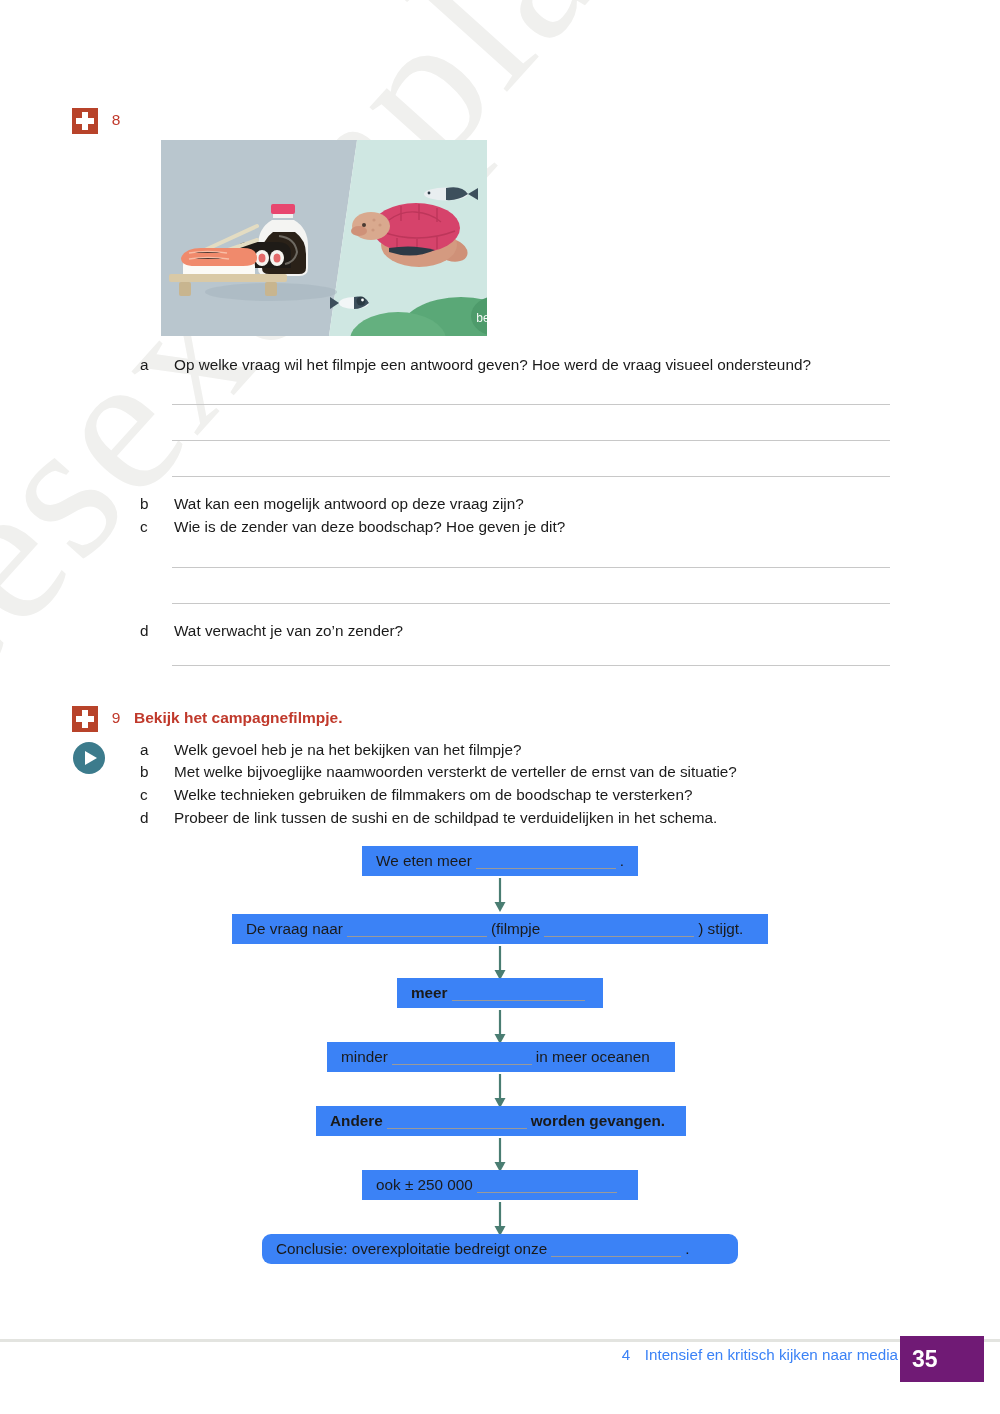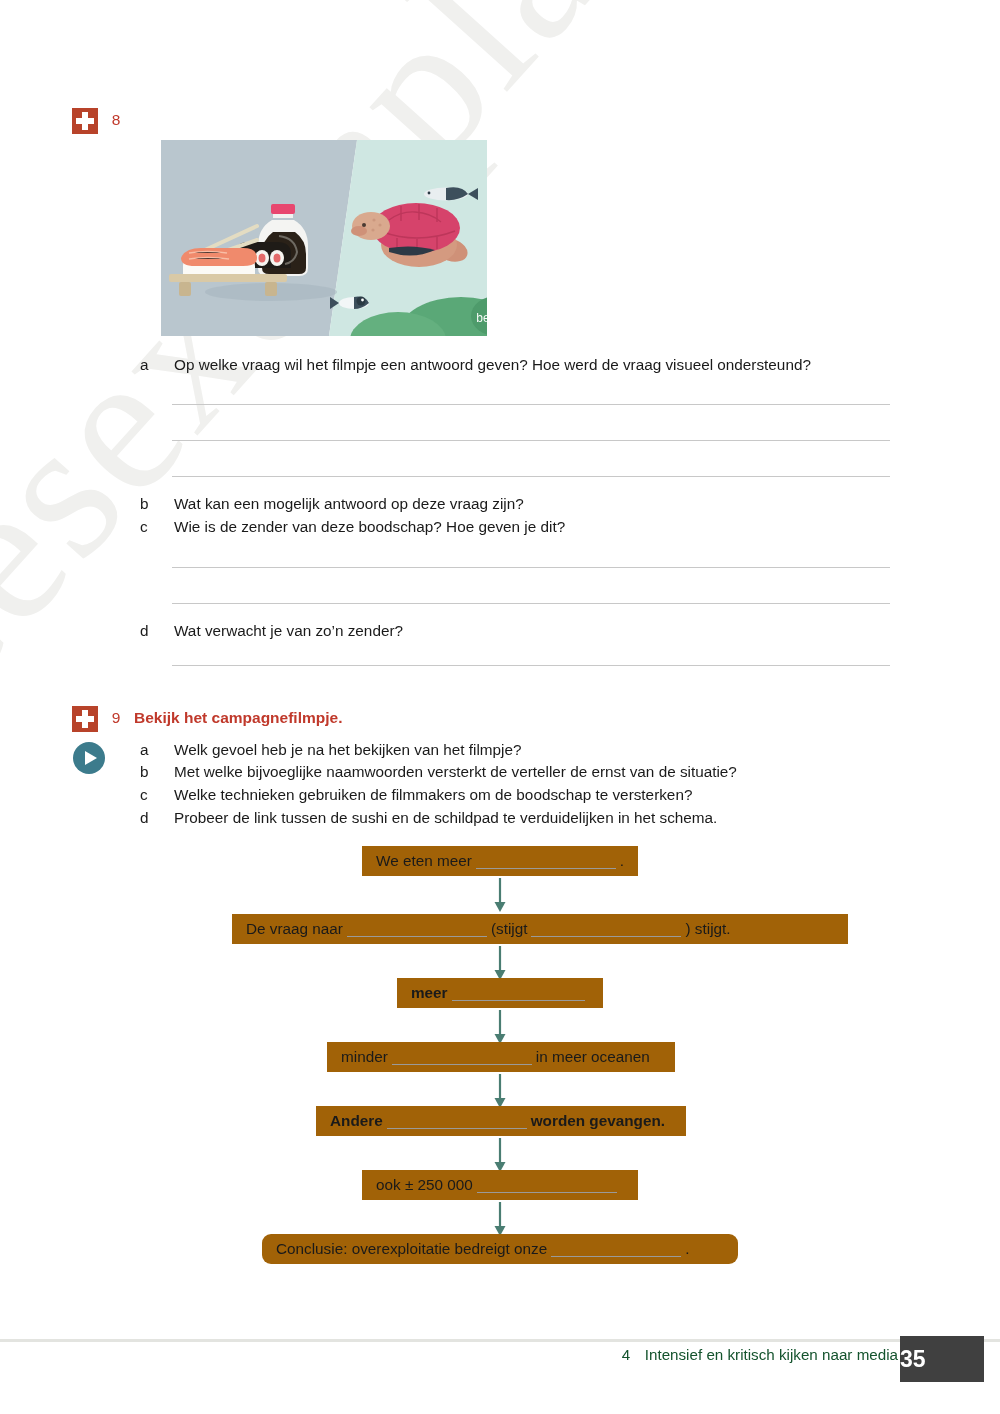--- a/index.html
+++ b/index.html
@@ -106,21 +106,21 @@
   
   .rule {
     position: absolute;
     height: 1px;
     background: #c8c8c8;
   }
 
   
   .fc-box {
     position: absolute;
-    background: #a16207;
+    background: #3b82f6;
     height: 30px;
     display: flex;
     align-items: center;
     font-size: 15.3px;
     color: #1a1a1a;
     white-space: nowrap;
     padding: 0 14px;
   }
   .blank {
     display: inline-block;
@@ -138,33 +138,34 @@
   #footer-rule {
     position: absolute;
     left: 0; top: 1339px;
     width: 1000px; height: 3px;
     background: #e3e4e0;
   }
   #footer-text {
     position: absolute;
     right: 102px; top: 1346px;
     font-size: 15.2px;
-    color: #14532d;
+    color: #3b82f6;
     white-space: nowrap;
   }
   #page-badge {
     position: absolute;
     left: 900px; top: 1336px;
     width: 84px; height: 46px;
-    background: #404040;
+    background: #701a75;
     color: #ffffff;
     font-size: 23px;
     font-weight: 700;
     display: flex;
     align-items: center;
+    padding-left: 12px;
   }
 </style>
 </head>
 <body>
 
 <div id="page">
 
   <div id="watermark">Leesexemplaar</div>
 
   <div class="ex-head" style="left:72px; top:108px;">
@@ -328,24 +329,24 @@
       <span>We eten meer</span>
       <span class="blank" style="width:150px;"></span>
       <span>.</span>
     </div>
 
     <svg class="fc-arrow" style="left:493px; top:878px; height:36px;" viewBox="0 0 14 36">
       <path d="M7 0 V27" stroke="#4a7d72" stroke-width="2.2" fill="none"></path>
       <path d="M7 34 L1.5 24 H12.5 Z" fill="#4a7d72"></path>
     </svg>
 
-    <div class="fc-box" style="left:232px; top:914px; width:616px;">
+    <div class="fc-box" style="left:232px; top:914px; width:536px;">
       <span>De vraag naar</span>
       <span class="blank" style="width:140px;"></span>
-      <span>(stijgt</span>
+      <span>(filmpje</span>
       <span class="blank" style="width:150px;"></span>
       <span>) stijgt.</span>
     </div>
 
     <svg class="fc-arrow" style="left:493px; top:946px; height:36px;" viewBox="0 0 14 36">
       <path d="M7 0 V27" stroke="#4a7d72" stroke-width="2.2" fill="none"></path>
       <path d="M7 34 L1.5 24 H12.5 Z" fill="#4a7d72"></path>
     </svg>
 
     <div class="fc-box" style="left:397px; top:978px; width:206px;font-weight:bold;">

